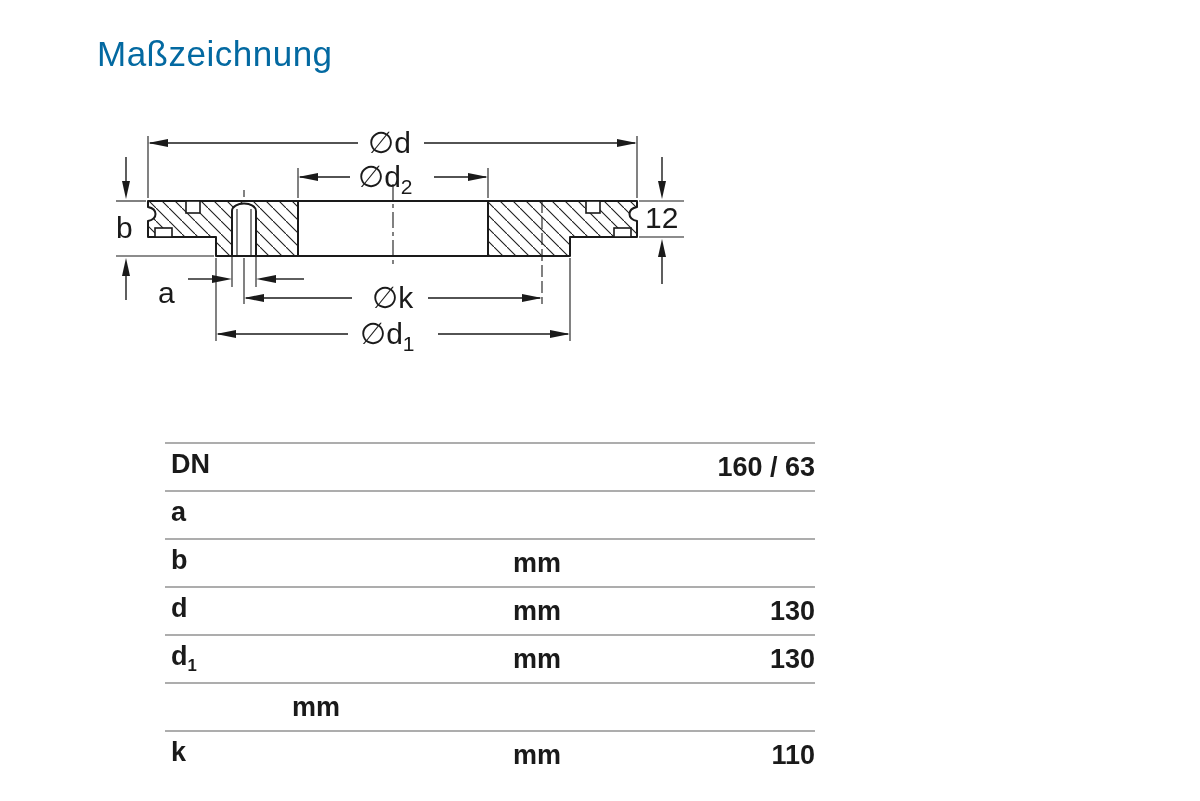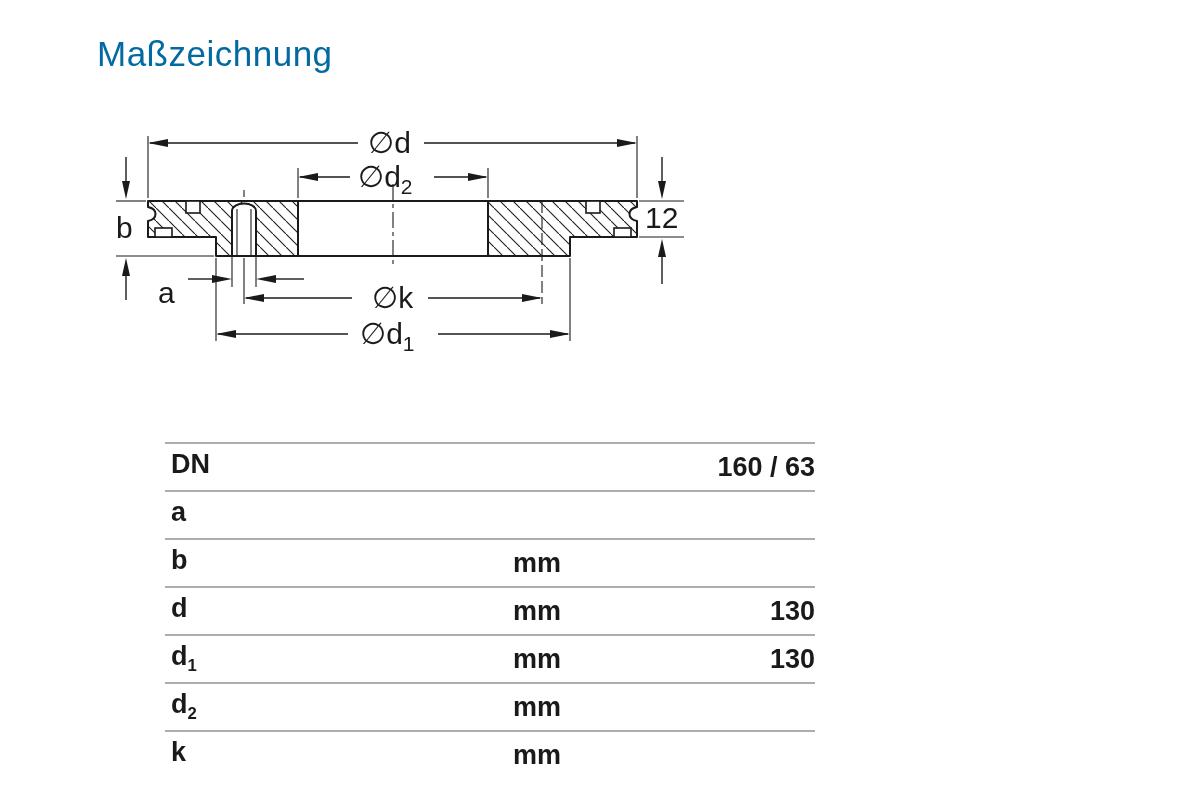--- a/index.html
+++ b/index.html
@@ -154,20 +154,20 @@
     <div class="c1"><span>d</span><sub></sub></div>
     <div class="c2">mm</div>
     <div class="c3">130</div>
   </div>
   <div class="trow">
     <div class="c1"><span>d</span><sub>1</sub></div>
     <div class="c2">mm</div>
     <div class="c3">130</div>
   </div>
   <div class="trow">
-    <div class="c1"><span>d</span><sub>2</sub></div>
     <div class="c2">mm</div>
   </div>
   <div class="trow">
     <div class="c1"><span>k</span><sub></sub></div>
     <div class="c2">mm</div>
+    <div class="c3">110</div>
   </div>
 </div>
 
 </body></html>

